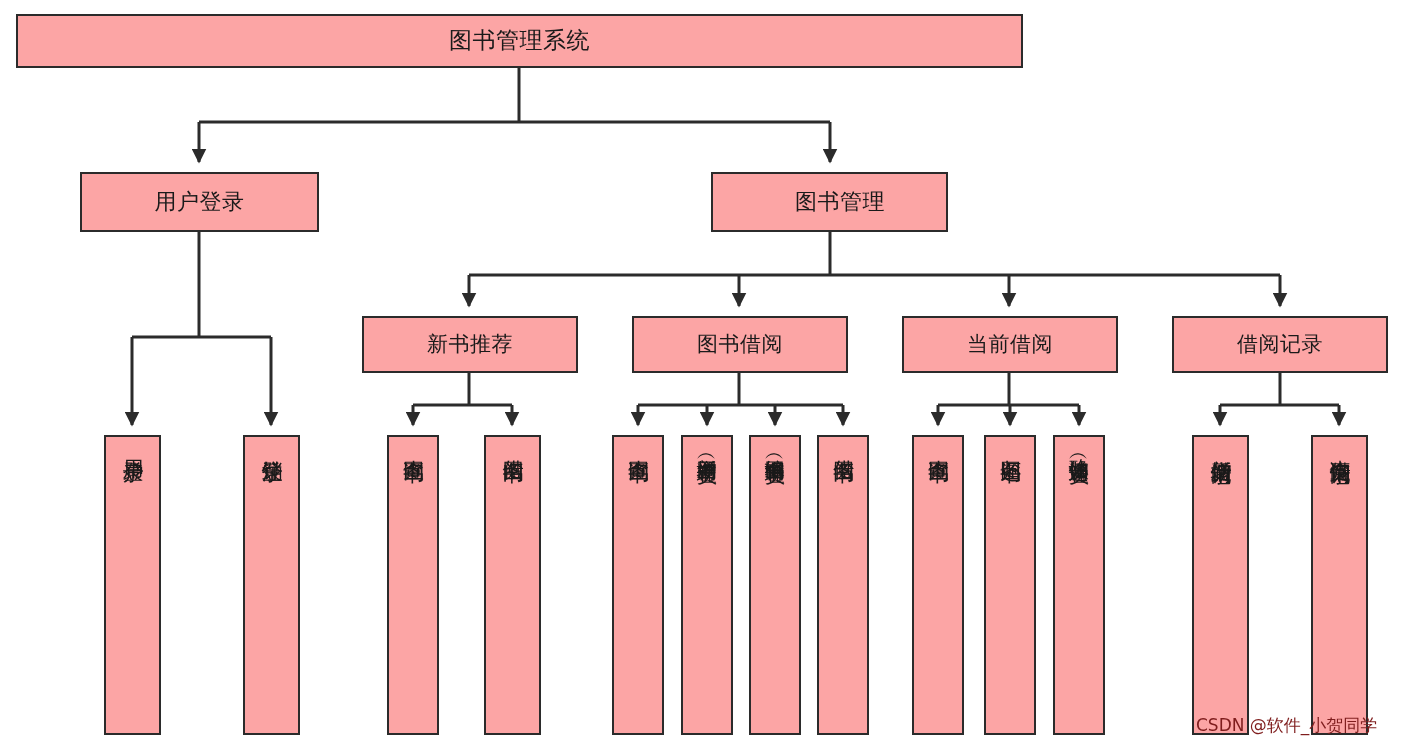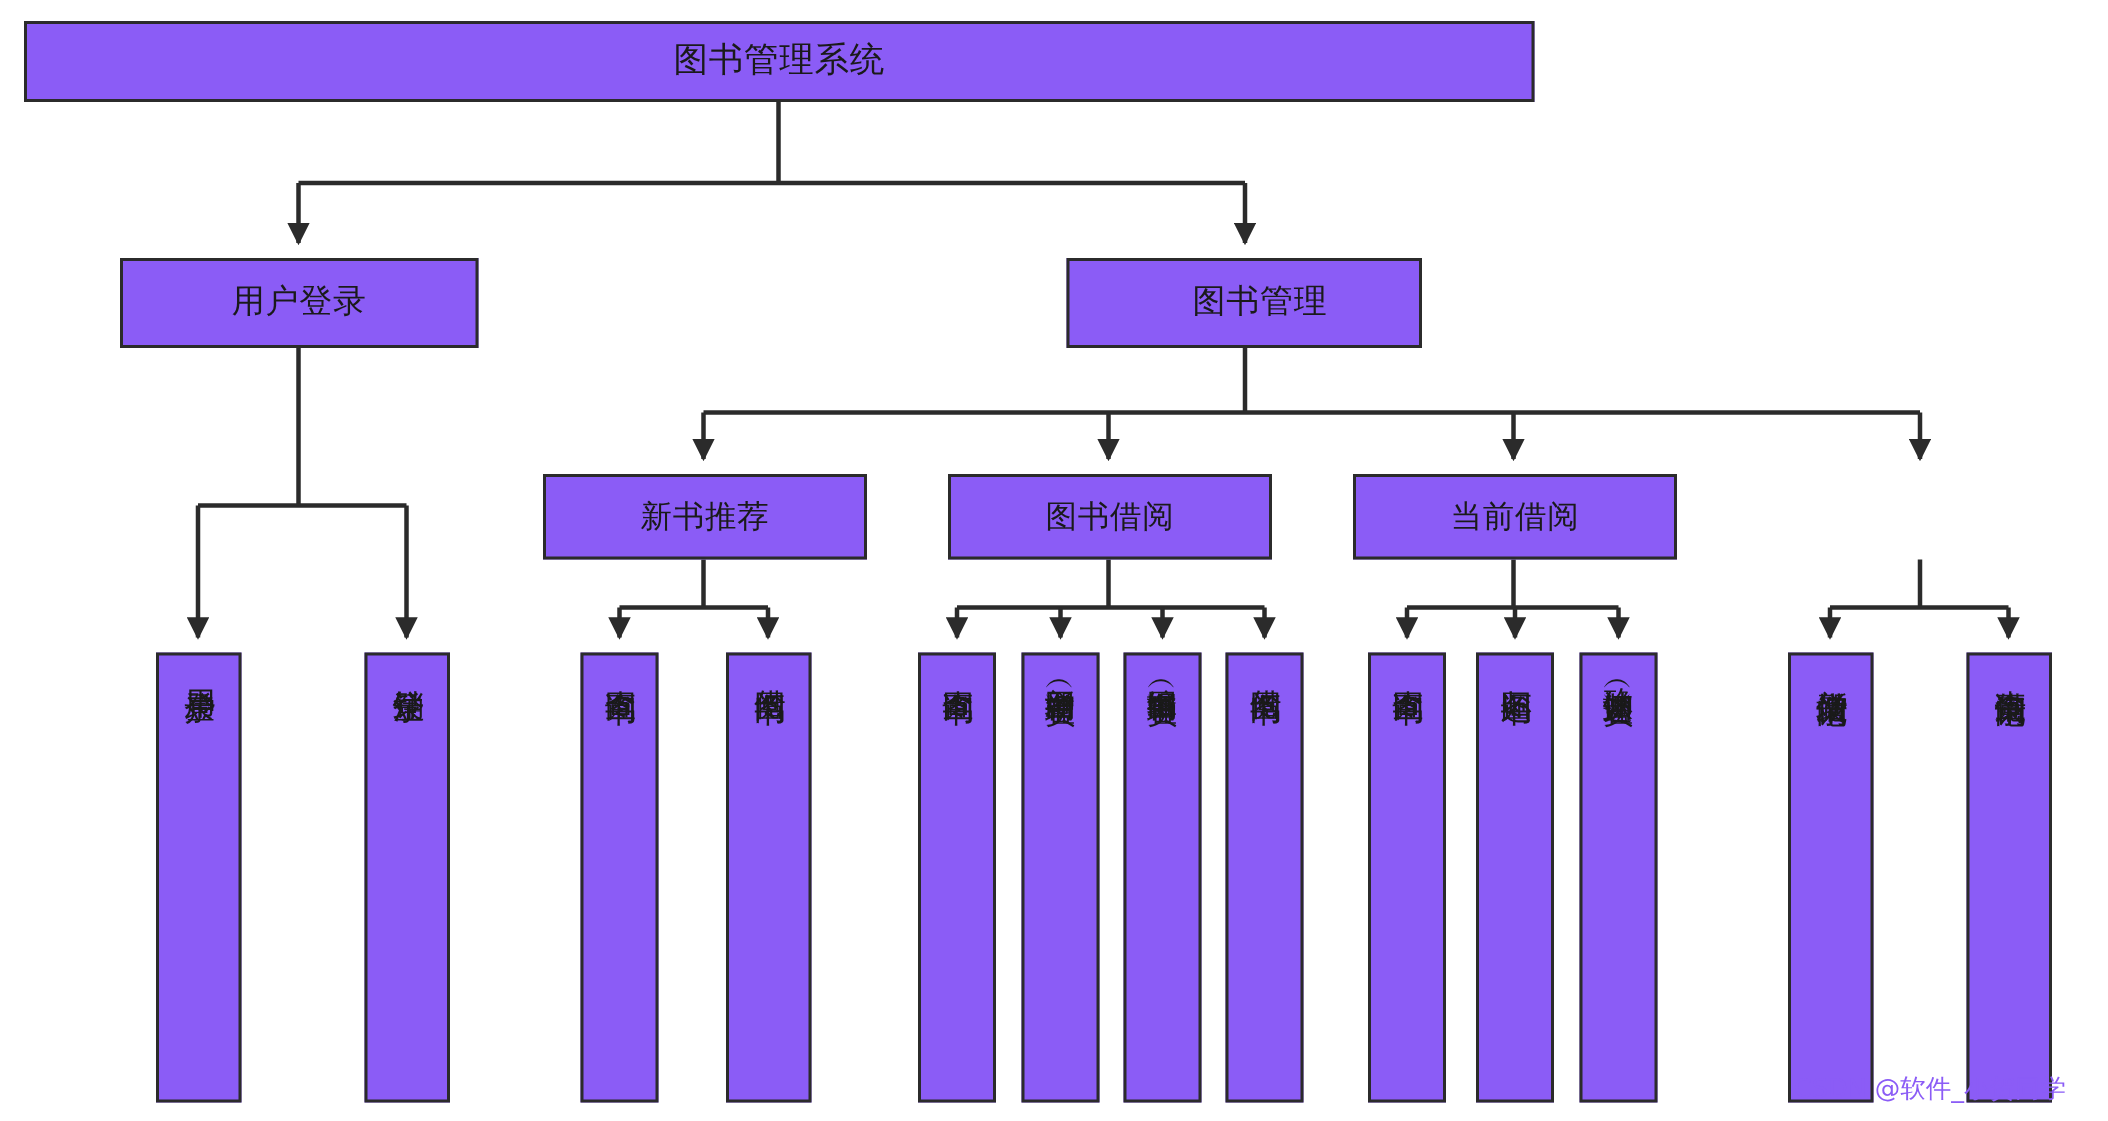--- a/index.html
+++ b/index.html
@@ -21,21 +21,21 @@
   #edges {
     position: absolute;
     left: 0;
     top: 0;
     width: 1405px;
     height: 747px;
   }
   .node {
     position: absolute;
     box-sizing: border-box;
-    background: #8b5cf6;
+    background: #fca5a5;
     border: 2px solid #2b2b2b;
     display: flex;
     align-items: center;
     justify-content: center;
     color: #1a1a1a;
     z-index: 2;
   }
   .node-label {
     display: block;
     text-align: center;
@@ -54,21 +54,21 @@
   .node.leaf .node-label {
     writing-mode: vertical-rl;
     text-orientation: upright;
     font-size: 21px;
     line-height: 1.22;
     letter-spacing: 1px;
   }
   .node.leaf.tall-text .node-label { font-size: 20px; }
   .watermark {
     position: absolute;
-    color: #8b5cf6;
+    color: #7f1d1d;
     font-size: 17px;
     white-space: nowrap;
     z-index: 3;
     font-family: "DejaVu Sans", "Liberation Sans", sans-serif;
   }
 </style>
 </head>
 <body>
 
 <div id="canvas">
@@ -141,20 +141,23 @@
 
   <div class="node lvl2" style="left:362px; top:316px; width:216px; height:57px;">
     <span class="node-label">新书推荐</span>
   </div>
   <div class="node lvl2" style="left:632px; top:316px; width:216px; height:57px;">
     <span class="node-label">图书借阅</span>
   </div>
   <div class="node lvl2" style="left:902px; top:316px; width:216px; height:57px;">
     <span class="node-label">当前借阅</span>
   </div>
+  <div class="node lvl2" style="left:1172px; top:316px; width:216px; height:57px;">
+    <span class="node-label">借阅记录</span>
+  </div>
 
   <div class="node leaf" style="left:104px; top:435px; width:57px; height:300px;">
     <span class="node-label">用户登录</span>
   </div>
   <div class="node leaf" style="left:243px; top:435px; width:57px; height:300px;">
     <span class="node-label">注销登录</span>
   </div>
 
   <div class="node leaf" style="left:387px; top:435px; width:52px; height:300px;">
     <span class="node-label">查询图书</span>

